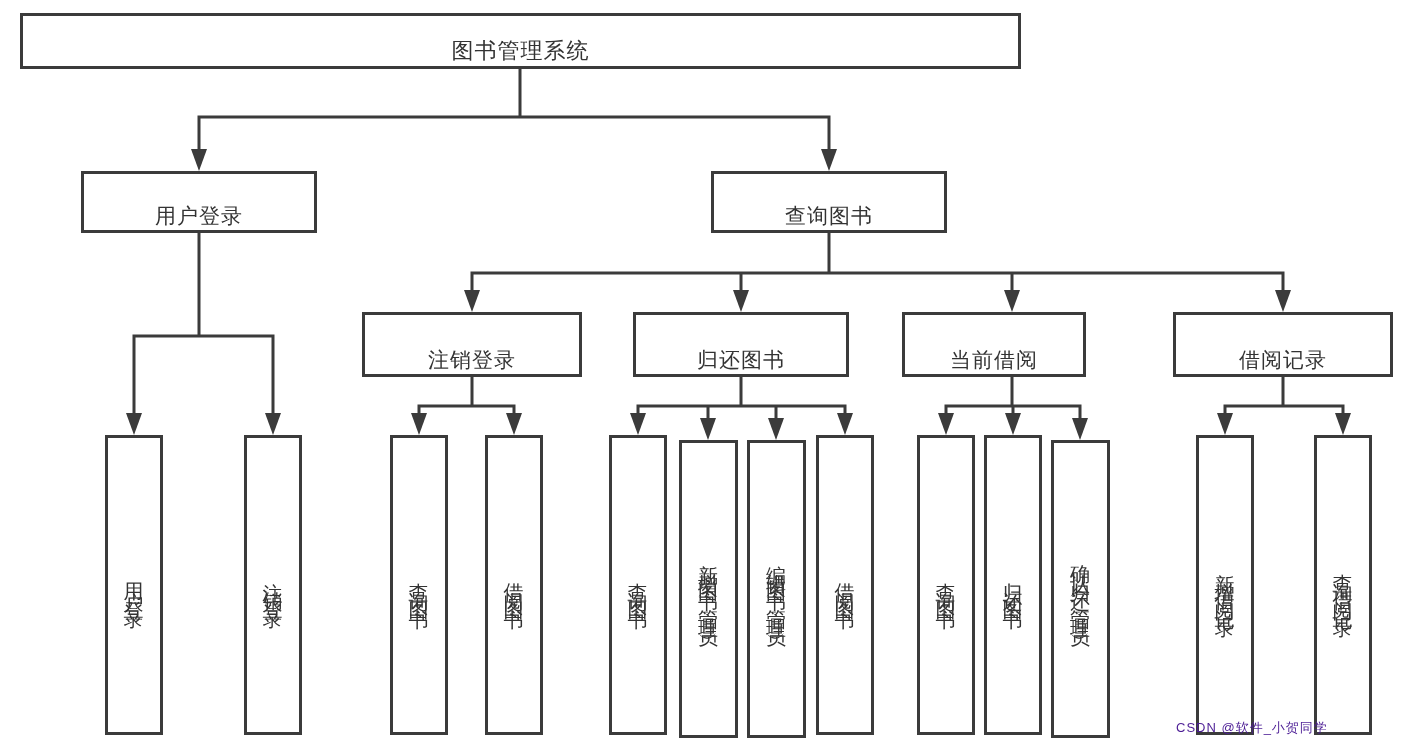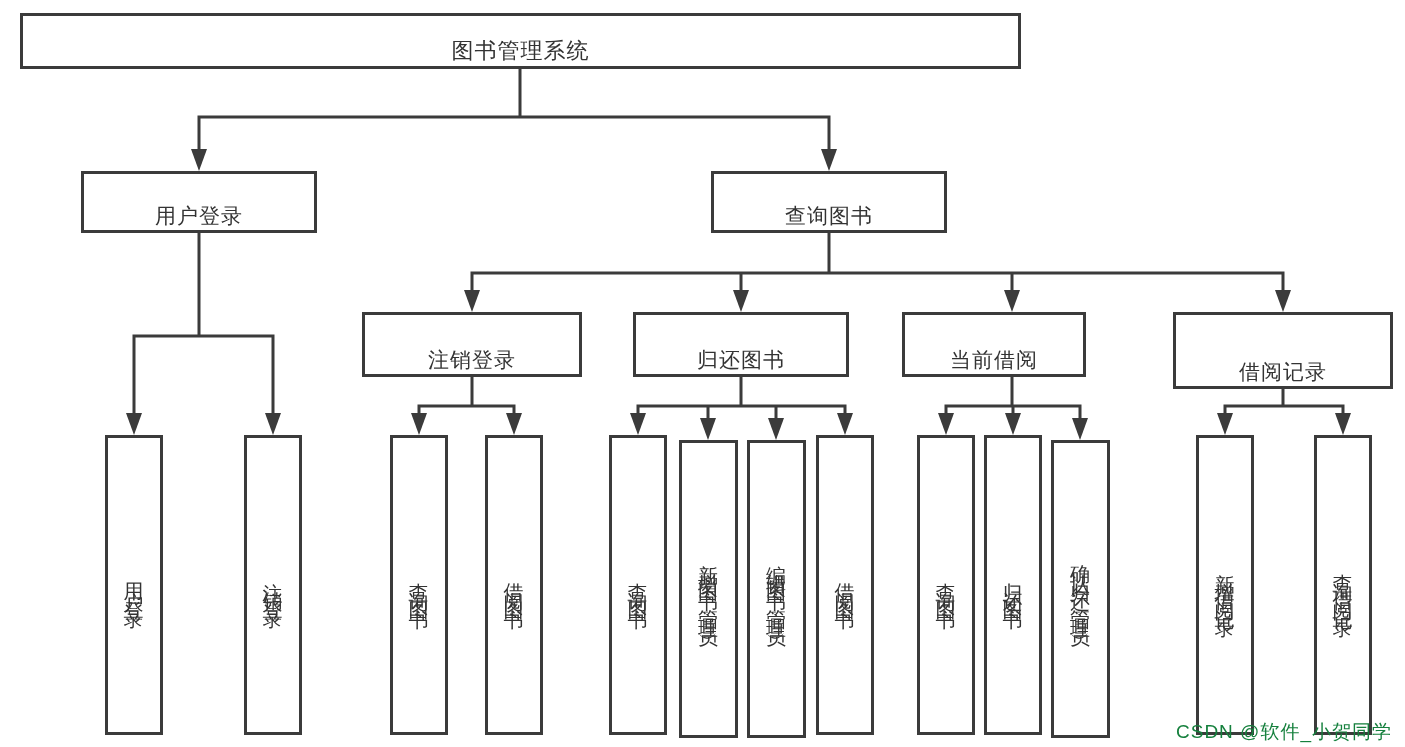--- a/index.html
+++ b/index.html
@@ -24,21 +24,21 @@
     background:#ffffff;border:3px solid #3b3b3b;
     display:flex;align-items:center;justify-content:center;
     box-sizing:border-box;
   }
   .vlabel{
     writing-mode:vertical-rl;text-orientation:mixed;
     font-size:20px;color:#333333;letter-spacing:9px;line-height:1;
   }
   .watermark{
     position:absolute;z-index:5;left:1176px;top:719px;
-    font-size:19px;color:#15803d;white-space:nowrap;letter-spacing:1px;
+    font-size:13px;color:#4c1d95;white-space:nowrap;letter-spacing:1px;
   }
 </style>
 </head>
 <body>
 
 <div class="stage">
 
   <svg class="wires" width="1405" height="747" viewBox="0 0 1405 747">
     <g stroke="#3b3b3b" stroke-width="3" fill="none">
 
@@ -95,21 +95,21 @@
 
   <div class="hbox" style="left:362px;top:312px;width:220px;height:65px;">
     <span>注销登录</span>
   </div>
   <div class="hbox" style="left:633px;top:312px;width:216px;height:65px;">
     <span>归还图书</span>
   </div>
   <div class="hbox" style="left:902px;top:312px;width:184px;height:65px;">
     <span>当前借阅</span>
   </div>
-  <div class="hbox" style="left:1173px;top:312px;width:220px;height:77px;">
+  <div class="hbox" style="left:1173px;top:312px;width:220px;height:65px;">
     <span>借阅记录</span>
   </div>
 
   <div class="vbox" style="left:105px;top:435px;width:58px;height:300px;">
     <span class="vlabel">用户登录</span>
   </div>
   <div class="vbox" style="left:244px;top:435px;width:58px;height:300px;">
     <span class="vlabel">注销登录</span>
   </div>
 

